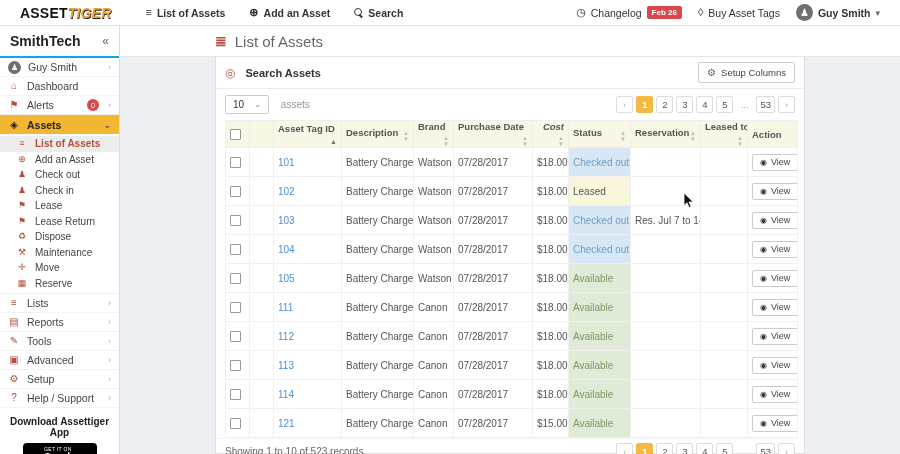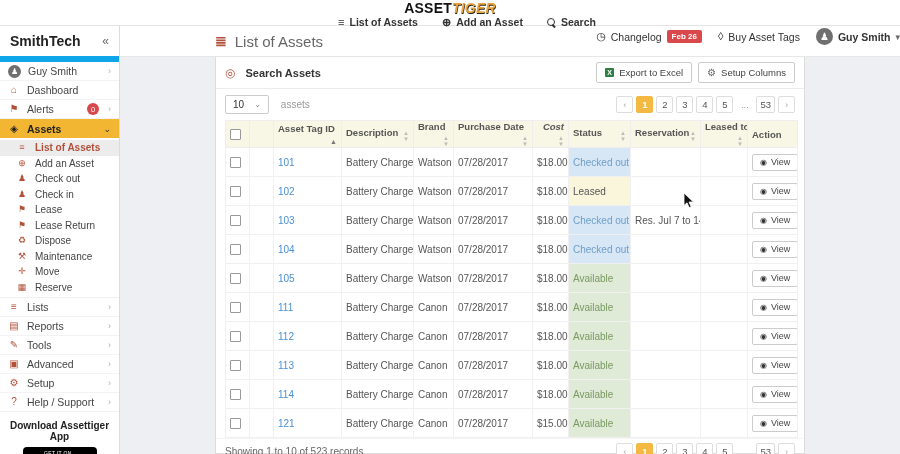--- a/index.html
+++ b/index.html
@@ -1,21 +1,21 @@
 <!DOCTYPE html>
 <html><head>
 <meta charset="utf-8">
 <style>
   html,body{margin:0;padding:0;width:900px;height:454px;overflow:hidden;
     font-family:"Liberation Sans",sans-serif;background:#edeff3;}
   *{box-sizing:border-box;}
 
   
   .topbar{height:26px;background:#fff;border-bottom:1px solid #e3e3e3;
-    display:flex;align-items:center;padding:0 0;position:relative;z-index:5;flex-direction:column;}
+    display:flex;align-items:center;padding:0 20px;position:relative;z-index:5;}
   .logo{font-size:14px;font-weight:900;color:#111;letter-spacing:.2px;white-space:nowrap;}
   .logo .tiger{color:#e8a43c;font-style:italic;text-shadow:0.6px 0.6px 0 #222;}
   .topnav{display:flex;align-items:center;gap:24px;margin-left:34px;}
   .topnav-item{display:flex;align-items:center;gap:5px;font-size:10.5px;font-weight:bold;color:#333;cursor:pointer;}
   .tn-ic{color:#333;font-size:11px;line-height:1;}
   .top-right{margin-left:auto;display:flex;align-items:center;gap:16px;font-size:10.5px;color:#333;}
   .tr-group{display:flex;align-items:center;gap:5px;cursor:pointer;}
   .badge-date{background:#d9484a;color:#fff;font-size:8px;font-weight:bold;
     padding:2px 5px;border-radius:2px;}
   .avatar{width:17px;height:17px;border-radius:50%;background:#6f6f6f;color:#fff;
@@ -30,21 +30,21 @@
   .mag::after{content:'';position:absolute;left:6px;top:6px;width:3.5px;height:1.6px;
     background:currentColor;transform:rotate(45deg);transform-origin:0 0;}
 
   
   .app{display:flex;height:428px;}
 
   
   .sidebar{width:120px;min-width:120px;background:#fff;border-right:1px solid #dcdcdc;
     font-size:10.5px;color:#444;position:relative;z-index:4;overflow:hidden;}
   .company{display:flex;align-items:center;justify-content:space-between;
-    padding:7px 10px;border-bottom:6px solid #0ea5e9;}
+    padding:7px 10px;border-bottom:2px solid #0ea5e9;}
   .company-name{font-weight:bold;font-size:14px;color:#222;}
   .collapse{color:#666;font-size:12px;cursor:pointer;}
   .sitem{display:flex;align-items:center;gap:7px;padding:4px 8px;
     border-bottom:1px solid #f3f3f3;cursor:pointer;position:relative;height:19px;}
   .sitem .ic{color:#b2503a;width:12px;text-align:center;font-size:10px;flex:none;line-height:1;}
   .sitem .lbl{flex:1;color:#444;white-space:nowrap;overflow:hidden;}
   .sitem .rt{color:#aaa;font-size:9px;}
   .sitem .num-badge{background:#d9484a;color:#fff;border-radius:50%;width:12px;height:12px;
     font-size:7.5px;display:flex;align-items:center;justify-content:center;margin-right:2px;}
   .mini-avatar{width:13px;height:13px;border-radius:50%;background:#6f6f6f;color:#fff;
@@ -293,24 +293,20 @@
     <div class="titleband">
       <span class="title-icon">≣</span>
       <span class="page-title">List of Assets</span>
     </div>
     <div class="card">
       <div class="search-row">
         <span class="pin">◎</span>
         <span class="search-label">Search Assets</span>
         <div class="right-btns">
           <button class="btn-white">
-            <span class="excel-ic">X</span>
-            <span>Export to Excel</span>
-          </button>
-          <button class="btn-white">
             <span class="gear-ic">⚙</span>
             <span>Setup Columns</span>
           </button>
         </div>
       </div>
 
       <div class="controls-row">
         <div class="select-box">
           <span>10</span>
           <span class="sel-chev">⌄</span>

